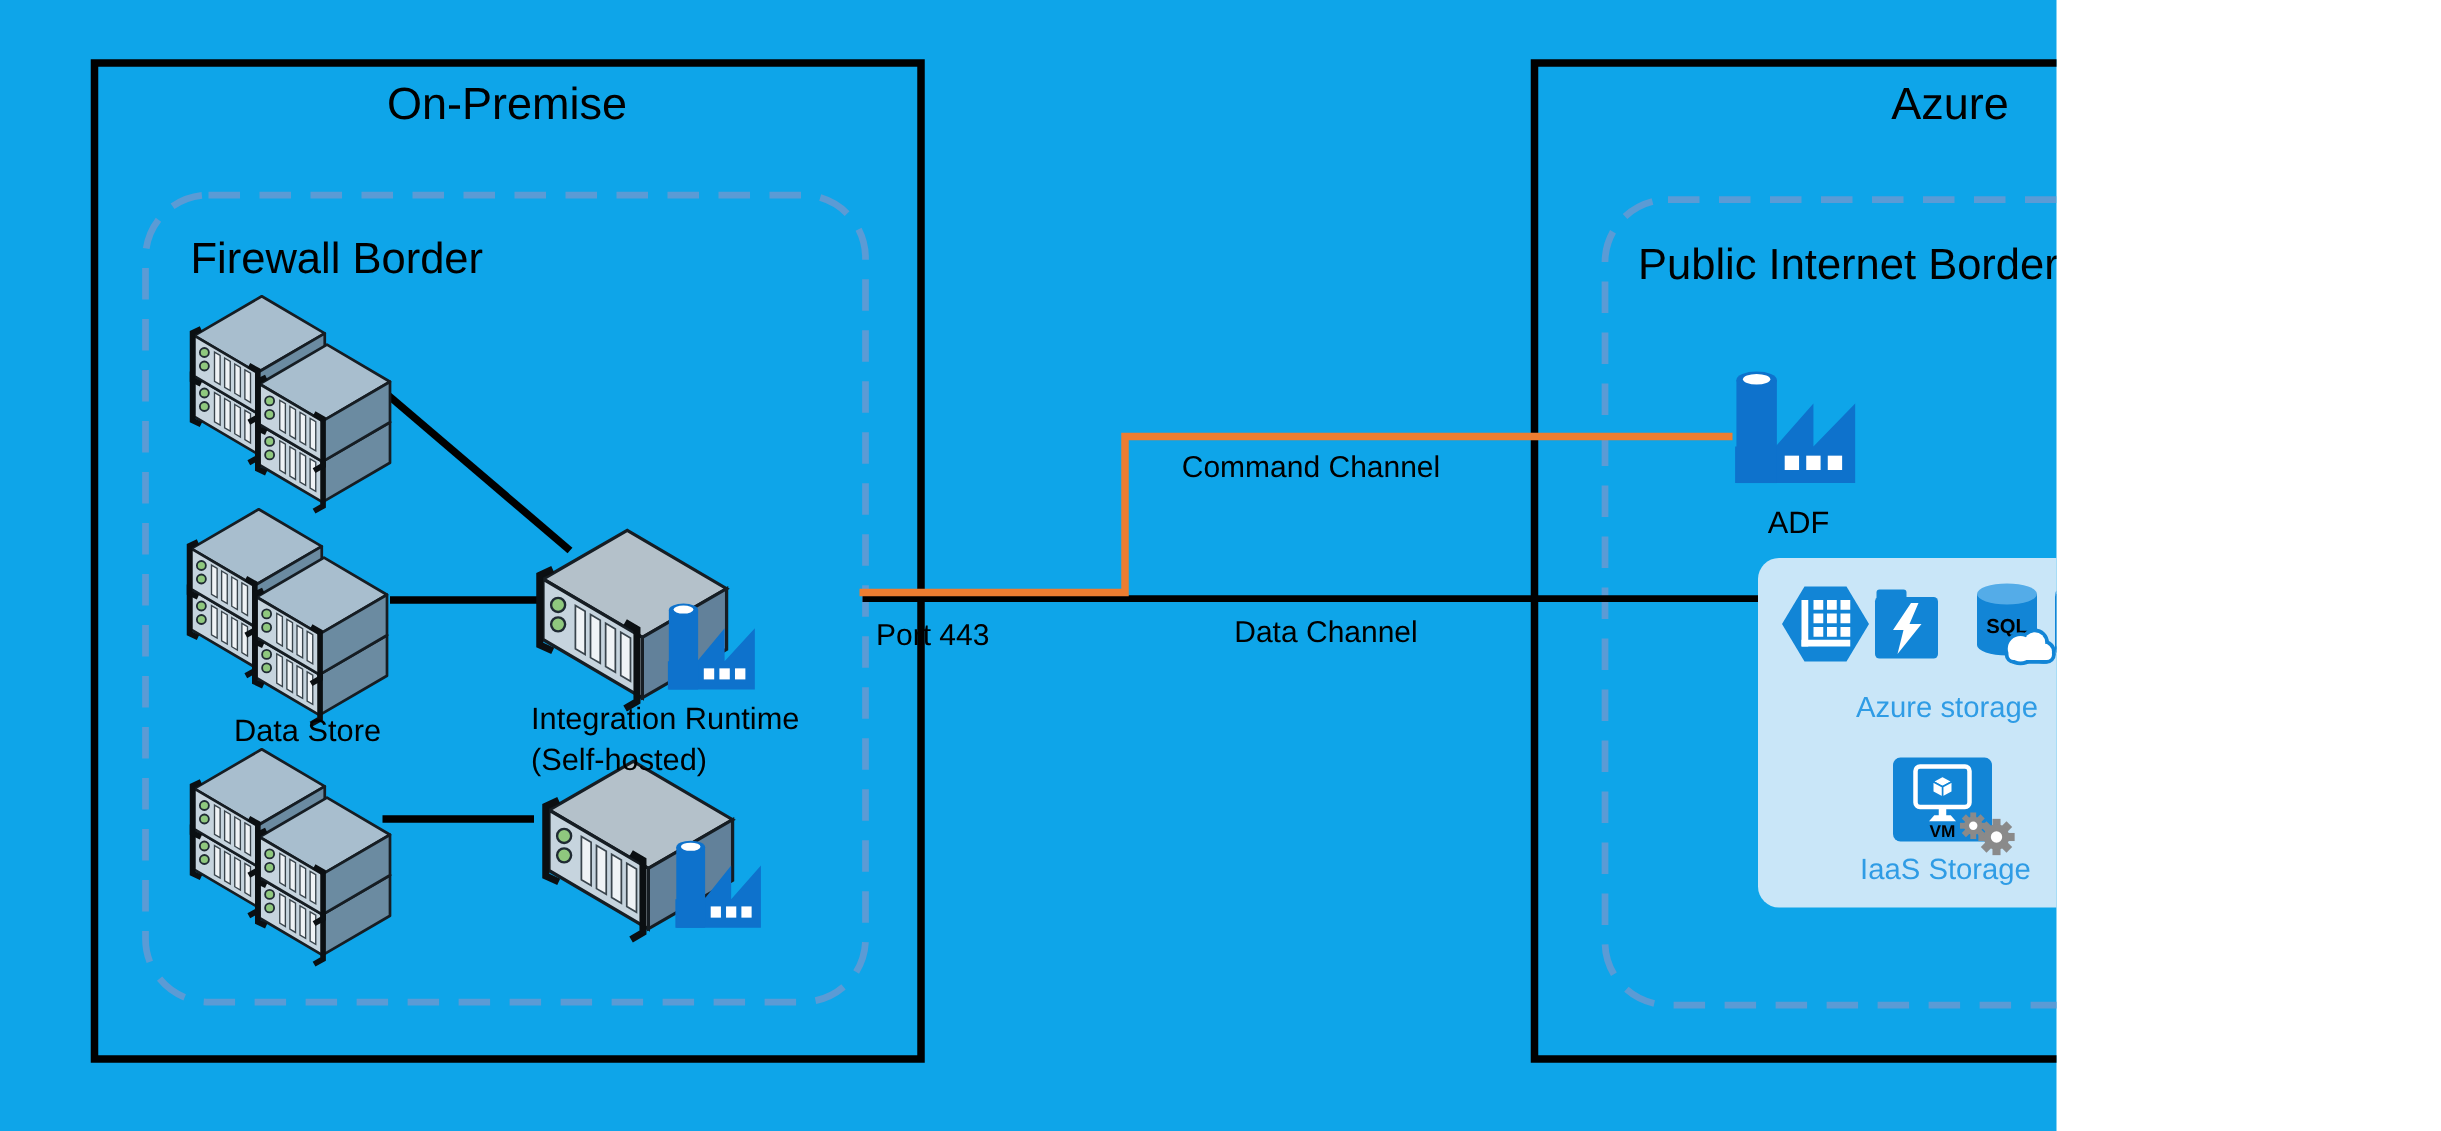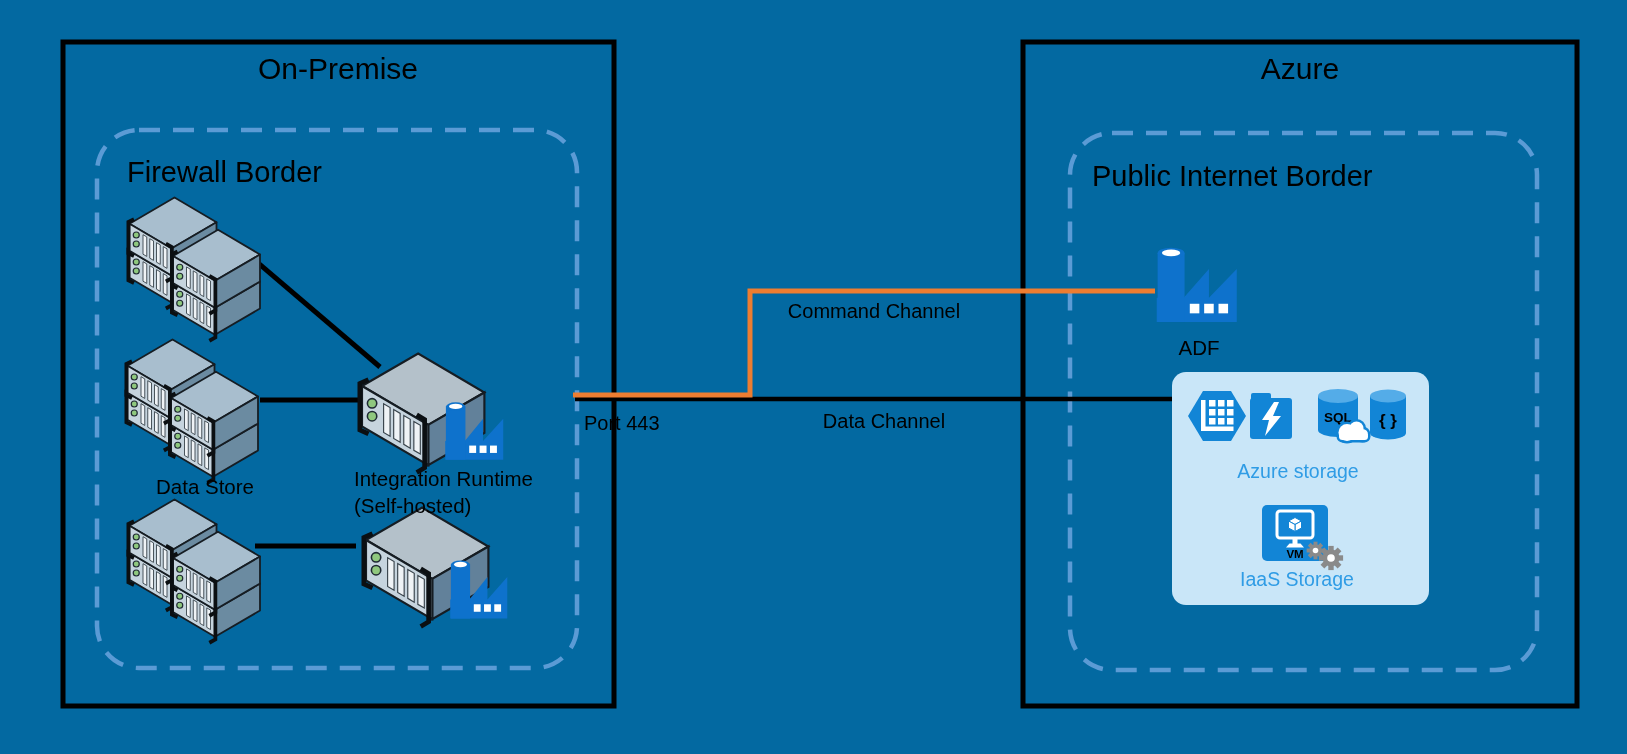--- a/index.html
+++ b/index.html
@@ -1,17 +1,17 @@
 <!DOCTYPE html>
 <html><head>
 <meta charset="utf-8">
 <style>
   html,body{margin:0;padding:0;background:#ffffff;}
   .canvas{
-    position:relative;width:1627px;height:754px;background:#0369a1;
+    position:relative;width:1371px;height:754px;background:#0ea5e9;
     font-family:"Liberation Sans",sans-serif;overflow:hidden;
   }
   svg text{font-family:"Liberation Sans",sans-serif;fill:#000;}
   .title{font-size:30px;}
   .border-label{font-size:29px;}
   .node-label{font-size:20.5px;}
   .chan-label{font-size:20px;}
   .storage-label{font-size:19.5px;fill:#2F9CE5;}
 </style>
 </head>

